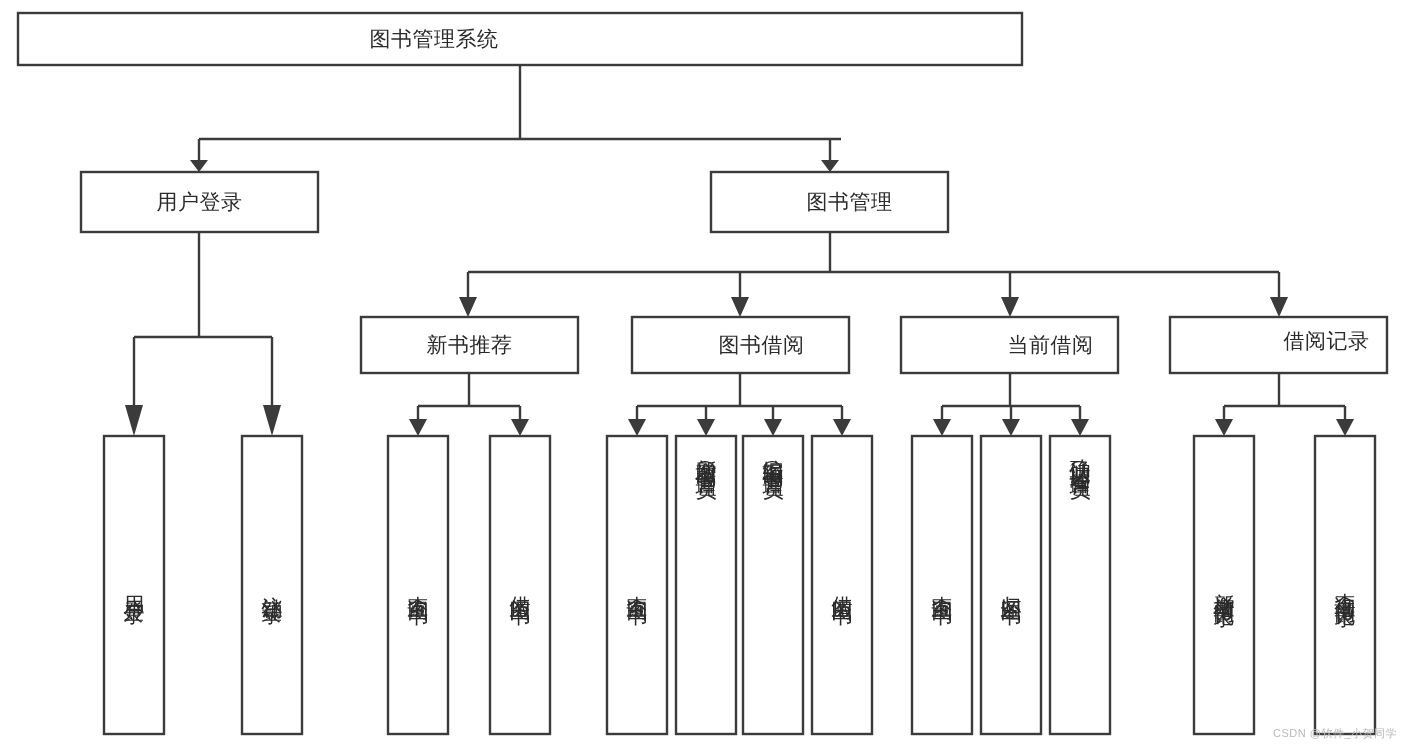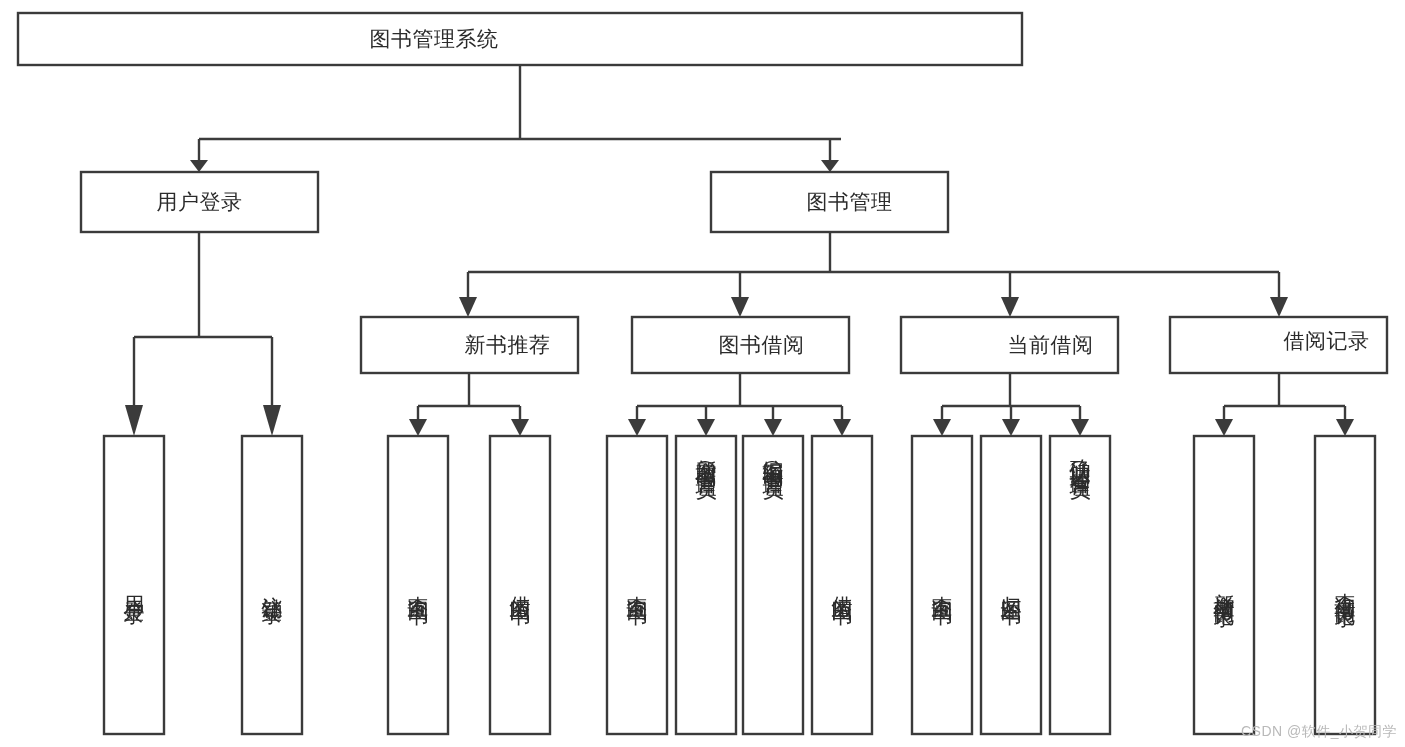--- a/index.html
+++ b/index.html
@@ -64,21 +64,21 @@
   }
   .node-label-v.align-top {
     justify-content: flex-start;
     padding-top: 6px;
     box-sizing: border-box;
   }
   .watermark {
     position: absolute;
     right: 8px;
     bottom: 6px;
-    font-size: 14px;
+    font-size: 11px;
     color: #b9b9b9;
     letter-spacing: 0.5px;
     white-space: nowrap;
     margin-left: 16px;
   }
 </style>
 </head>
 <body>
 
 <div id="diagram-root">
@@ -183,21 +183,21 @@
       <rect class="node-box" x="1194" y="436" width="60" height="298"></rect>
       <rect class="node-box" x="1315" y="436" width="60" height="298"></rect>
     </g>
   </svg>
 
   <div class="node-label-h" style="left:18px; top:13px; width:832px; height:52px;">图书管理系统</div>
 
   <div class="node-label-h" style="left:81px; top:172px; width:237px; height:60px;">用户登录</div>
   <div class="node-label-h" style="left:711px; top:172px; width:237px; height:60px;padding-left:20px;">图书管理</div>
 
-  <div class="node-label-h" style="left:361px; top:317px; width:217px; height:56px;margin-left:38px;">新书推荐</div>
+  <div class="node-label-h" style="left:361px; top:317px; width:217px; height:56px;">新书推荐</div>
   <div class="node-label-h" style="left:632px; top:317px; width:259px; height:56px;">图书借阅</div>
   <div class="node-label-h" style="left:901px; top:317px; width:217px; height:56px;padding-left:41px;">当前借阅</div>
   <div class="node-label-h" style="left:1218px; top:317px; width:217px; height:48px;">借阅记录</div>
 
   <div class="node-label-v" style="left:104px; top:436px; width:60px; height:298px;">用户登录</div>
   <div class="node-label-v" style="left:242px; top:436px; width:60px; height:298px;">注销登录</div>
 
   <div class="node-label-v" style="left:388px; top:436px; width:60px; height:298px;">查询图书</div>
   <div class="node-label-v" style="left:490px; top:436px; width:60px; height:298px;">借阅图书</div>
 

